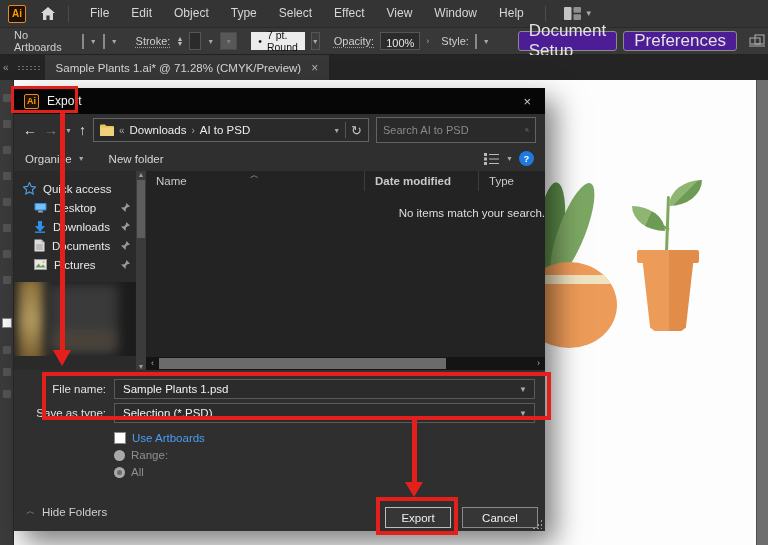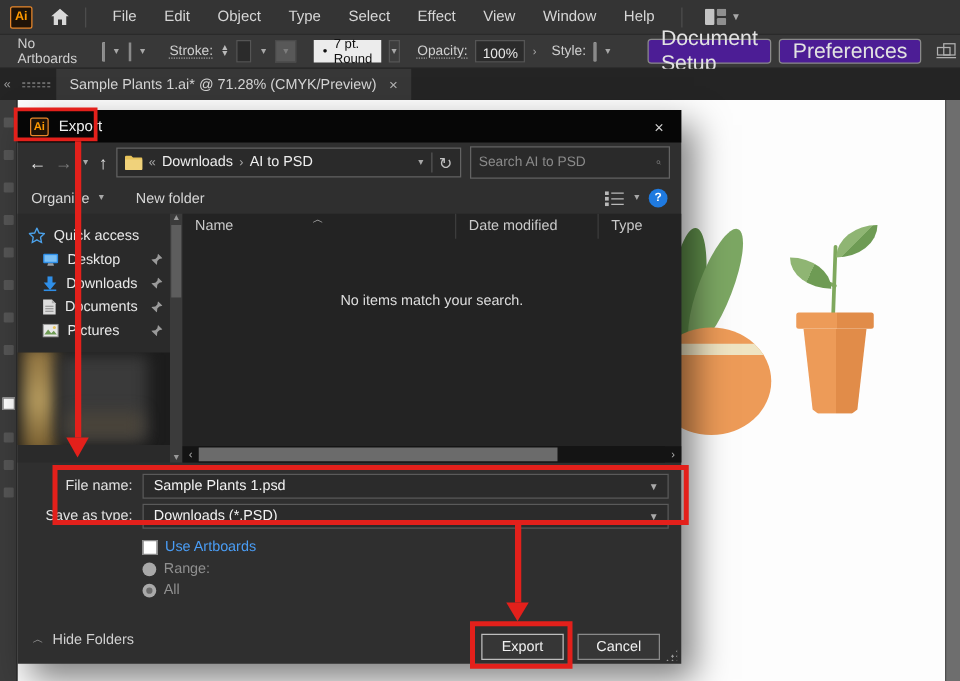--- a/index.html
+++ b/index.html
@@ -103,24 +103,24 @@
   .thumb-zone { position:relative; margin-top:8px; height:74px; overflow:hidden; background:#1c1c1c; }
   .blob { position:absolute; filter:blur(6px); }
   .side-scroll { width:10px; background:#3b3b3b; display:flex; flex-direction:column; align-items:center; font-size:7px; color:#9a9a9a; }
   .side-thumb { width:8px; height:58px; background:#5d5d5d; margin-top:2px; }
   .side-scroll .dn { margin-top:auto; }
 
   .flist { flex:1; background:#232323; position:relative; }
   .fl-header { display:flex; height:20px; color:#c9c9c9; }
   .fl-col { display:flex; align-items:center; padding-left:10px; border-left:1px solid #3c3c3c; }
   .fl-col.first { border-left:none; width:218px; }
-  .fl-col.date { width:114px; }
+  .fl-col.date { width:114px;font-weight:bold; }
   .fl-col.type { flex:1; }
   .sort-caret { position:absolute; left:104px; top:-2px; color:#b0b0b0; font-size:9px; }
-  .empty-msg { position:absolute; left:0; right:0; top:36px; text-align:center; color:#dedede;margin-top:28px; }
+  .empty-msg { position:absolute; left:0; right:0; top:36px; text-align:right; color:#dedede; }
   .hscroll { position:absolute; left:0; right:0; bottom:0; height:13px; display:flex; align-items:center; background:#141414; }
   .hs-arrow { width:13px; text-align:center; color:#b0b0b0; font-size:9px; line-height:13px; }
   .hs-track { flex:1; height:13px; background:#141414; position:relative; }
   .hs-thumb { position:absolute; left:0; top:1px; height:11px; width:77%; background:#6b6b6b; }
 
   .fname-block { margin-top:9px; }
   .fname-row { display:flex; align-items:center; height:20px; margin-bottom:4px; }
   .fname-label { width:100px; text-align:right; padding-right:8px; color:#e2e2e2; }
   .combo { flex:1; margin-right:10px; height:20px; background:#2b2b2b; border:1px solid #5a5a5a;
            display:flex; align-items:center; }
@@ -135,21 +135,21 @@
   .radio.sel::after { content:""; position:absolute; left:3px; top:3px; width:5px; height:5px; border-radius:50%; background:#6b6b6b; }
   .dim-label { color:#8f8f8f; }
   .range-input { width:124px; height:15px; background:#cdcdcd; border:1px solid #9a9a9a; color:#3a3a3a;
                  font-size:10.5px; padding:0 4px; font-family:inherit; outline:none; }
 
   .hide-folders { position:absolute; left:12px; bottom:13px; display:flex; align-items:center; gap:7px; color:#d0d0d0; }
   .hf-chev { color:#9a9a9a; font-size:9px; }
   .btn { position:absolute; top:419px; height:21px; background:#363636; color:#f0f0f0; font-size:11.5px;
          display:flex; align-items:center; justify-content:center; }
   .btn-export { left:371px; width:66px; border:1px solid #bdbdbd; }
-  .btn-cancel { left:448px; width:66px; border:1px solid #8a8a8a; }
+  .btn-cancel { left:448px; width:76px; border:1px solid #8a8a8a; }
   .resize-grip { position:absolute; right:3px; bottom:2px; width:10px; height:10px;
                  background-image:radial-gradient(#9a9a9a 1px, transparent 1px); background-size:4px 4px;
                  clip-path:polygon(100% 0, 100% 100%, 0 100%); }
 
   
   .anno { position:absolute; z-index:30; }
   .anno-box { border-style:solid; border-color:#E3201B; }
   .abox1 { left:11px; top:86px; width:67px; height:27px; border-width:3px; }
   .aline1 { left:60px; top:113px; width:5px; height:237px; background:#E3201B; }
   .ahead1 { left:53px; top:350px; width:0; height:0; border-left:9px solid transparent; border-right:9px solid transparent; border-top:16px solid #E3201B; }
@@ -425,21 +425,21 @@
       <div class="fname-row">
         <span class="fname-label">File name:</span>
         <div class="combo">
           <span class="combo-text">Sample Plants 1.psd</span>
           <span class="combo-chev">▼</span>
         </div>
       </div>
       <div class="fname-row">
         <span class="fname-label">Save as type:</span>
         <div class="combo">
-          <span class="combo-text">Downloads (*.PSD)</span>
+          <span class="combo-text">Selection (*.PSD)</span>
           <span class="combo-chev">▼</span>
         </div>
       </div>
     </div>
 
     <div class="opts">
       <div class="opt-row">
         <div class="cb"></div>
         <span class="blue-label">Use Artboards</span>
       </div>

